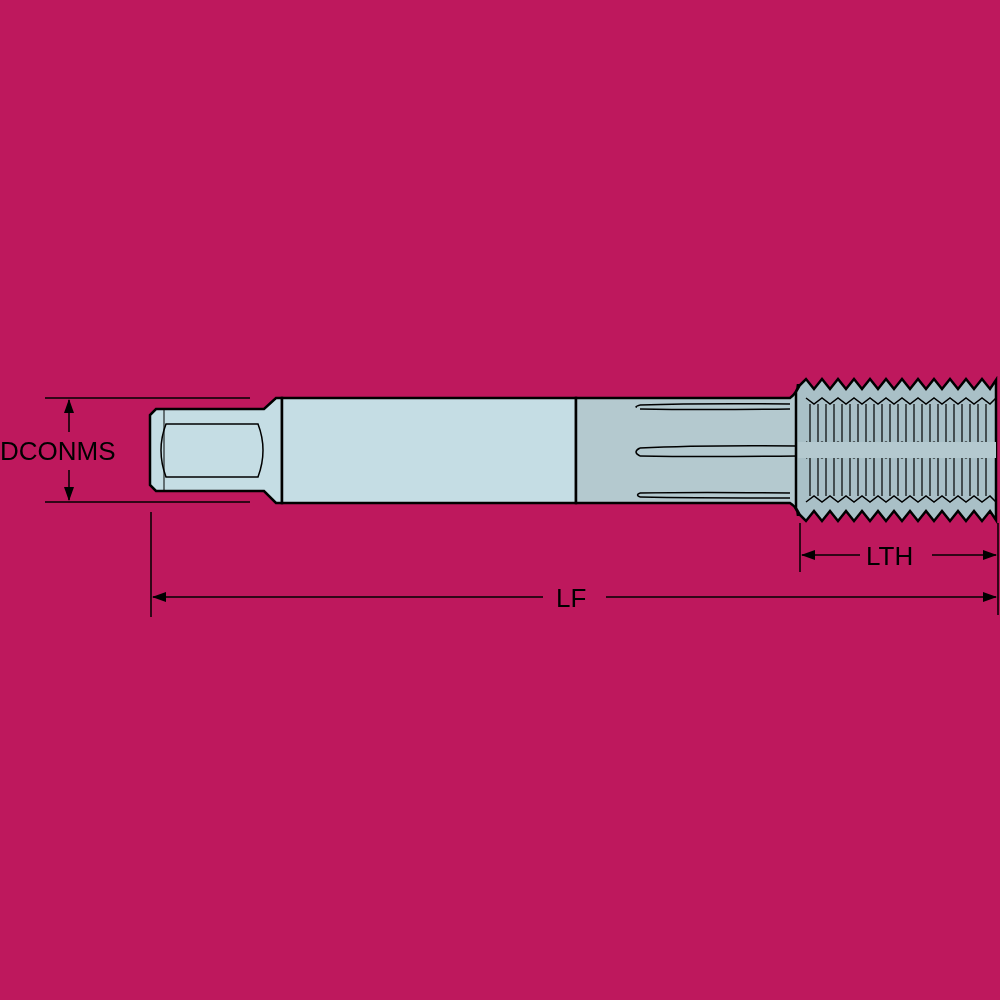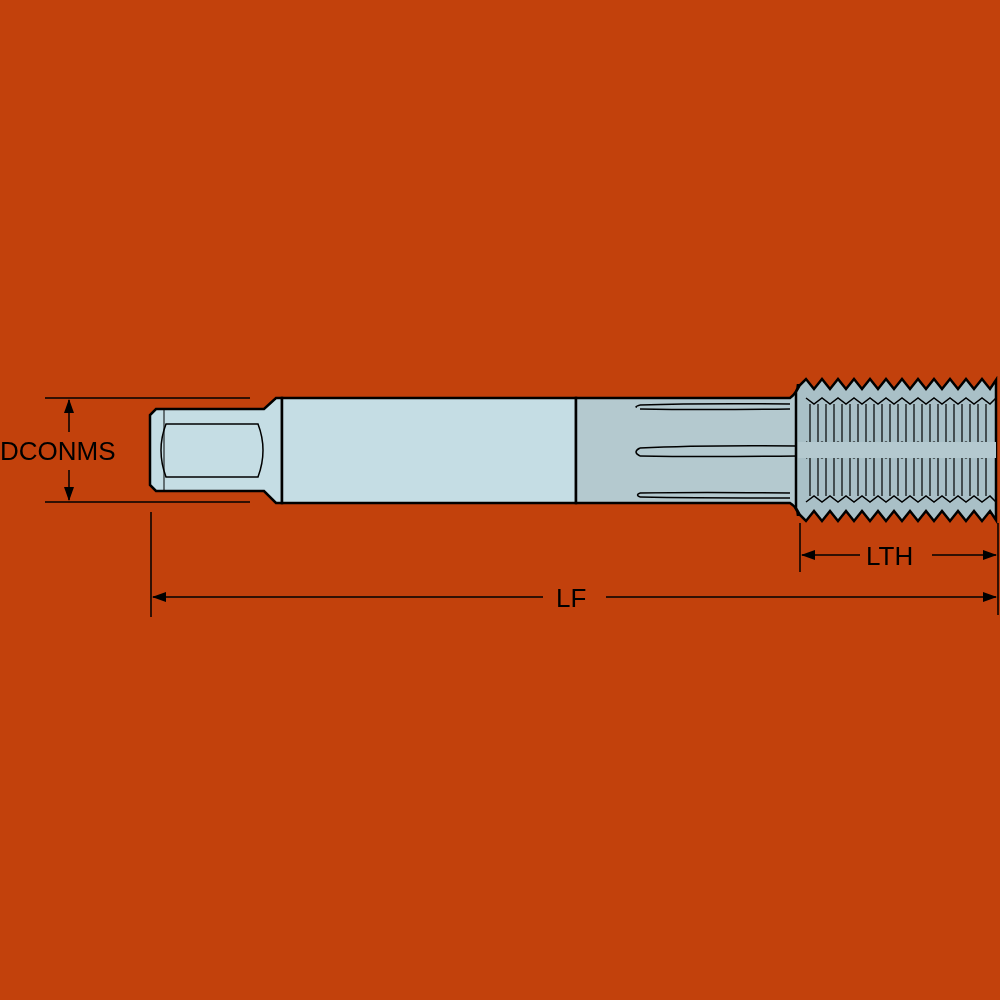--- a/index.html
+++ b/index.html
@@ -1,16 +1,16 @@
 <!DOCTYPE html>
 <html><head>
 <meta charset="utf-8">
 <style>
   html, body { margin:0; padding:0; background:#ffffff; }
-  #canvas { position:relative; width:1000px; height:1000px; background:#c2410c; overflow:hidden; }
+  #canvas { position:relative; width:1000px; height:1000px; background:#be185d; overflow:hidden; }
   svg { position:absolute; left:0; top:0; }
   .lbl { font-family:"Liberation Sans", sans-serif; font-size:26px; fill:#000; }
 </style>
 </head>
 <body>
 
 <div id="canvas">
 <svg width="1000" height="1000" viewBox="0 0 1000 1000">
   <defs>
     <marker id="arr" markerWidth="14" markerHeight="10" refX="13" refY="5" orient="auto" markerUnits="userSpaceOnUse">

